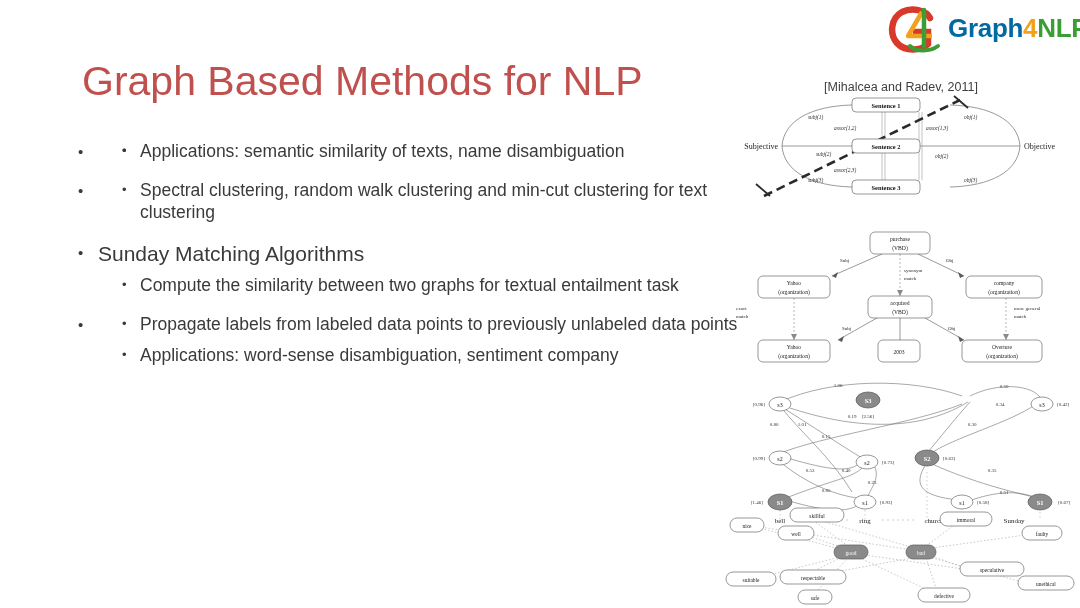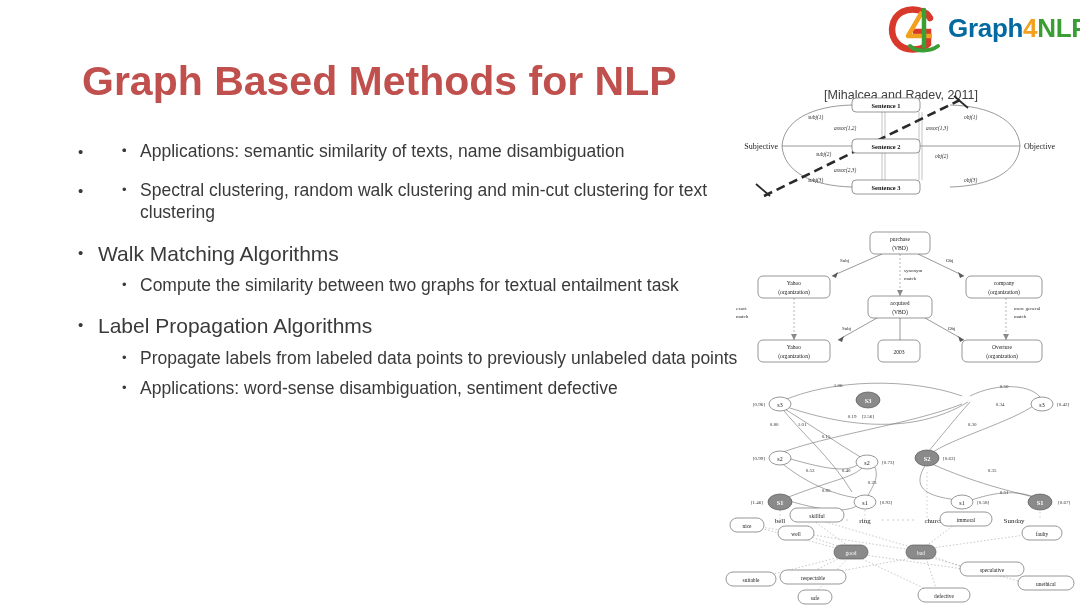--- a/index.html
+++ b/index.html
@@ -28,21 +28,21 @@
   }
   #logo .w-graph { color: #0369a1; }
   #logo .w-four  { color: #f2a11e; }
   #logo .w-nlp   { color: #3a9e34; }
 
   
   #title {
     position: absolute;
     left: 82px; top: 58px;
     font-size: 41px;
-    font-weight: bold;
+    font-weight: normal;
     color: #c0504d;
     letter-spacing: 0px;
     white-space: nowrap;
   }
 
   
   #body { position: absolute; left: 72px; top: 132px; width: 690px; }
   .grp { margin-bottom: 17px; }
   .l1 {
     position: relative;
@@ -68,21 +68,21 @@
   .l2 > .b {
     position: absolute; left: 50px; top: 0;
     font-size: 13px; line-height: 1.68;
     color: #3a3a3a;
   }
 
   
   #figures { position: absolute; left: 722px; top: 72px; width: 358px; height: 536px; }
   .fig { position: absolute; left: 0; width: 358px; }
   #fig-caption {
-    position: absolute; left: 0; top: 16px; width: 358px;
+    position: absolute; left: 0; top: 8px; width: 358px;
     text-align: center;
     font-size: 12.5px; color: #404040;
   }
   .fig svg { display: block; }
 
   
   .fnode { font-family: "Liberation Serif", serif; font-size: 5.6px; fill: #1c1c1c; }
   .fnode-b { font-family: "Liberation Serif", serif; font-size: 6.4px; fill: #111; font-weight: bold; }
   .fedge { font-family: "Liberation Serif", serif; font-size: 5.4px; fill: #2b2b2b; font-style: italic; }
   .fpole { font-family: "Liberation Serif", serif; font-size: 8px; fill: #1c1c1c; }
@@ -136,40 +136,39 @@
     </div>
     <div class="l2">
       <span class="b">•</span>
       <span>Spectral clustering, random walk clustering and min-cut clustering for text clustering</span>
     </div>
   </div>
 
   <div class="grp">
     <div class="l1">
       <span class="b">•</span>
-      <span>Walk Matching Algorithms</span>
+      <span>Sunday Matching Algorithms</span>
     </div>
     <div class="l2">
       <span class="b">•</span>
       <span>Compute the similarity between two graphs for textual entailment task</span>
     </div>
   </div>
 
   <div class="grp">
     <div class="l1">
       <span class="b">•</span>
-      <span>Label Propagation Algorithms</span>
     </div>
     <div class="l2">
       <span class="b">•</span>
       <span>Propagate labels from labeled data points to previously unlabeled data points</span>
     </div>
     <div class="l2">
       <span class="b">•</span>
-      <span>Applications: word-sense disambiguation, sentiment defective</span>
+      <span>Applications: word-sense disambiguation, sentiment company</span>
     </div>
   </div>
 
 </div>
 
 <div id="figures">
 
   <div id="fig-caption">[Mihalcea and Radev, 2011]</div>
 
   <div class="fig" style="top:20px;">

